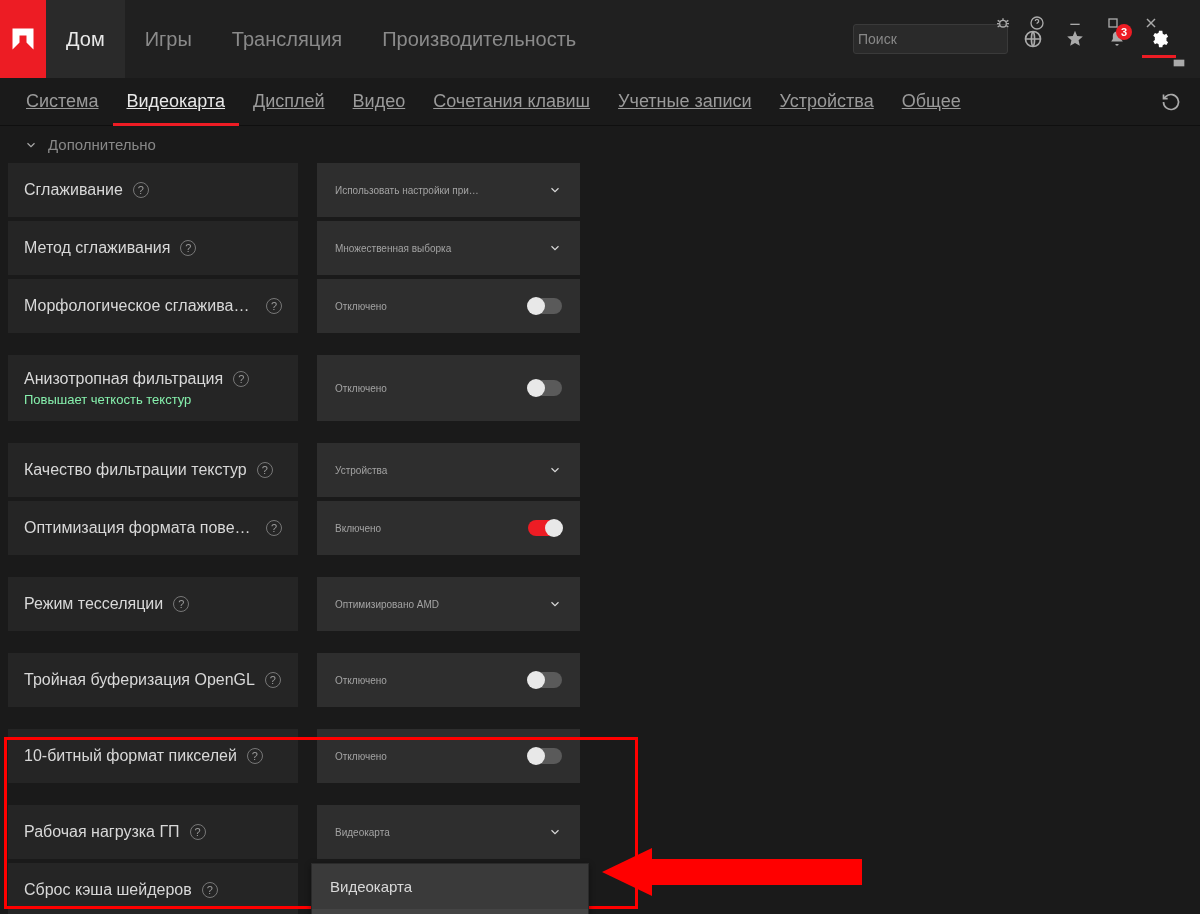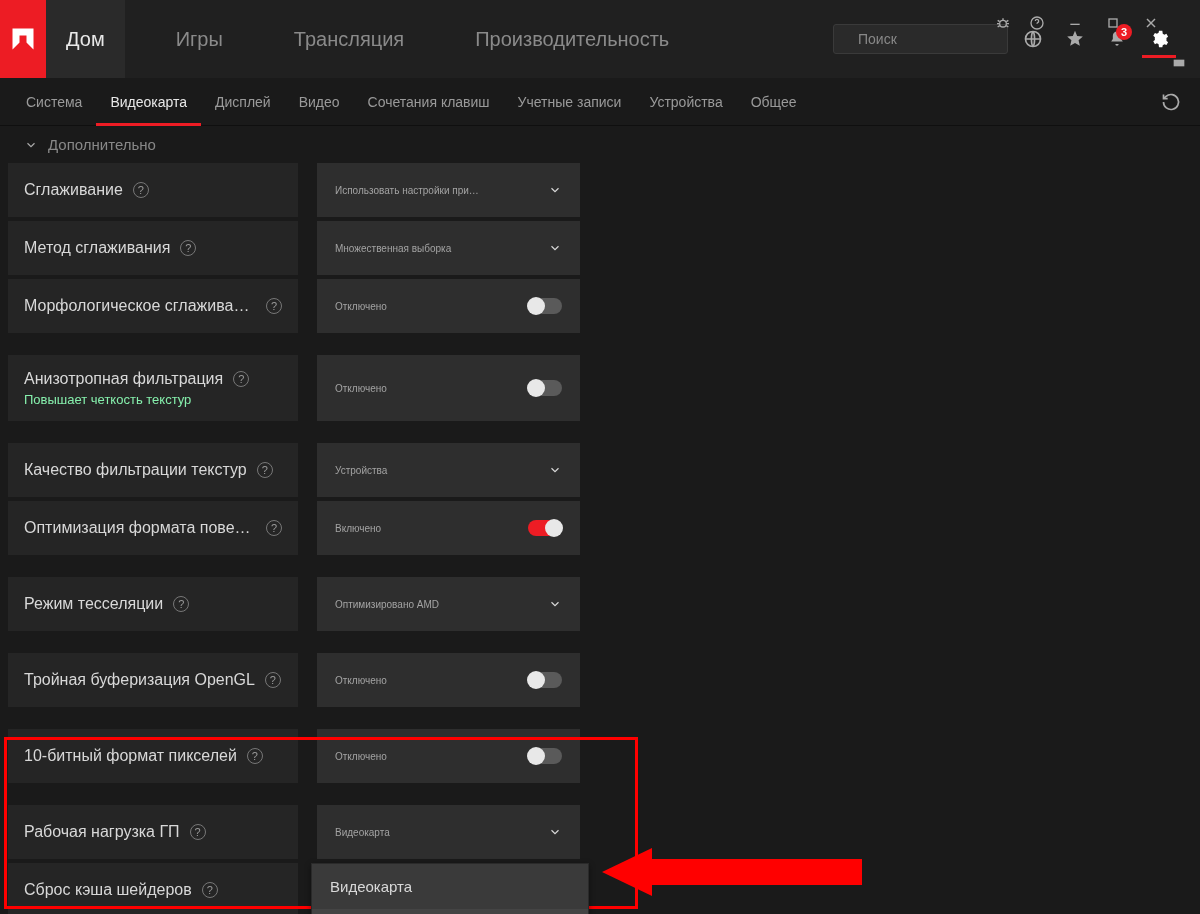--- a/index.html
+++ b/index.html
@@ -2,38 +2,38 @@
 <html><head>
 <meta charset="utf-8">
 <style>
   * { box-sizing: border-box; margin: 0; padding: 0; font-family: "Segoe UI", Arial, sans-serif; }
   body { background: #1a1a1a; color: #c8c8c8; width: 1200px; height: 914px; overflow: hidden; position: relative; }
 
   
   .titlebar { height: 78px; background: #202020; display: flex; align-items: stretch; }
   .logo { width: 46px; background: #ed1c24; display: flex; align-items: center; justify-content: center; }
   .logo svg { width: 28px; height: 28px; }
-  .nav-tabs { display: flex; align-items: center; gap: 31px; }
+  .nav-tabs { display: flex; align-items: center; }
   .nav-tab { padding: 0 20px; font-size: 20px; color: #8a8a8a; cursor: pointer; height: 100%; display: flex; align-items: center; }
   .nav-tab.active { color: #e8e8e8; background: #2a2a2a; }
   .titlebar-right { margin-left: auto; display: flex; align-items: center; gap: 8px; padding-right: 8px; }
-  .search-box { width: 175px; height: 30px; background: #2a2a2a; border: 1px solid #3a3a3a; display: flex; align-items: center; padding: 0 24px; border-radius: 3px; }
+  .search-box { width: 155px; height: 30px; background: #2a2a2a; border: 1px solid #3a3a3a; display: flex; align-items: center; padding: 0 4px; border-radius: 3px; }
   .search-box input { flex: 1; background: transparent; border: none; color: #c8c8c8; font-size: 14px; outline: none; }
   .search-box input::placeholder { color: #888; }
   .ticon { width: 34px; height: 34px; display: flex; align-items: center; justify-content: center; color: #aaa; cursor: pointer; position: relative; }
   .ticon svg { width: 20px; height: 20px; }
   .ticon.small svg { width: 16px; height: 16px; }
   .badge { position: absolute; top: 2px; right: 2px; background: #ed1c24; color: #fff; border-radius: 50%; width: 16px; height: 16px; font-size: 11px; display: flex; align-items: center; justify-content: center; font-weight: bold; }
   .settings-underline { position: absolute; bottom: -2px; left: 0; right: 0; height: 3px; background: #ed1c24; }
   .window-controls { display: flex; align-items: center; gap: 0; margin-left: 8px; }
   .window-controls .ticon { width: 34px; }
 
   
   .subtabs { height: 48px; background: #1a1a1a; display: flex; align-items: center; padding: 0 12px; gap: 0; border-bottom: 1px solid #0f0f0f; }
-  .subtab { padding: 8px 14px; font-size: 14px; color: #9a9a9a; cursor: pointer; height: 100%; display: flex; align-items: center; position: relative; }
+  .subtab { padding: 8px 14px; font-size: 18px; color: #9a9a9a; cursor: pointer; height: 100%; display: flex; align-items: center; position: relative; text-decoration: underline; }
   .subtab.active { color: #e8e8e8; }
   .subtab.active::after { content: ""; position: absolute; left: 0; right: 0; bottom: -1px; height: 3px; background: #ed1c24; }
   .subtabs .reset { margin-left: auto; }
 
   
   .content { padding: 6px 8px 8px 8px; }
   .section-header { display: flex; align-items: center; gap: 10px; padding: 4px 12px 10px 16px; color: #888; font-size: 15px; }
   .section-header svg { width: 14px; height: 14px; }
 
   .settings-list { display: flex; flex-direction: column; gap: 4px; width: 572px; }

